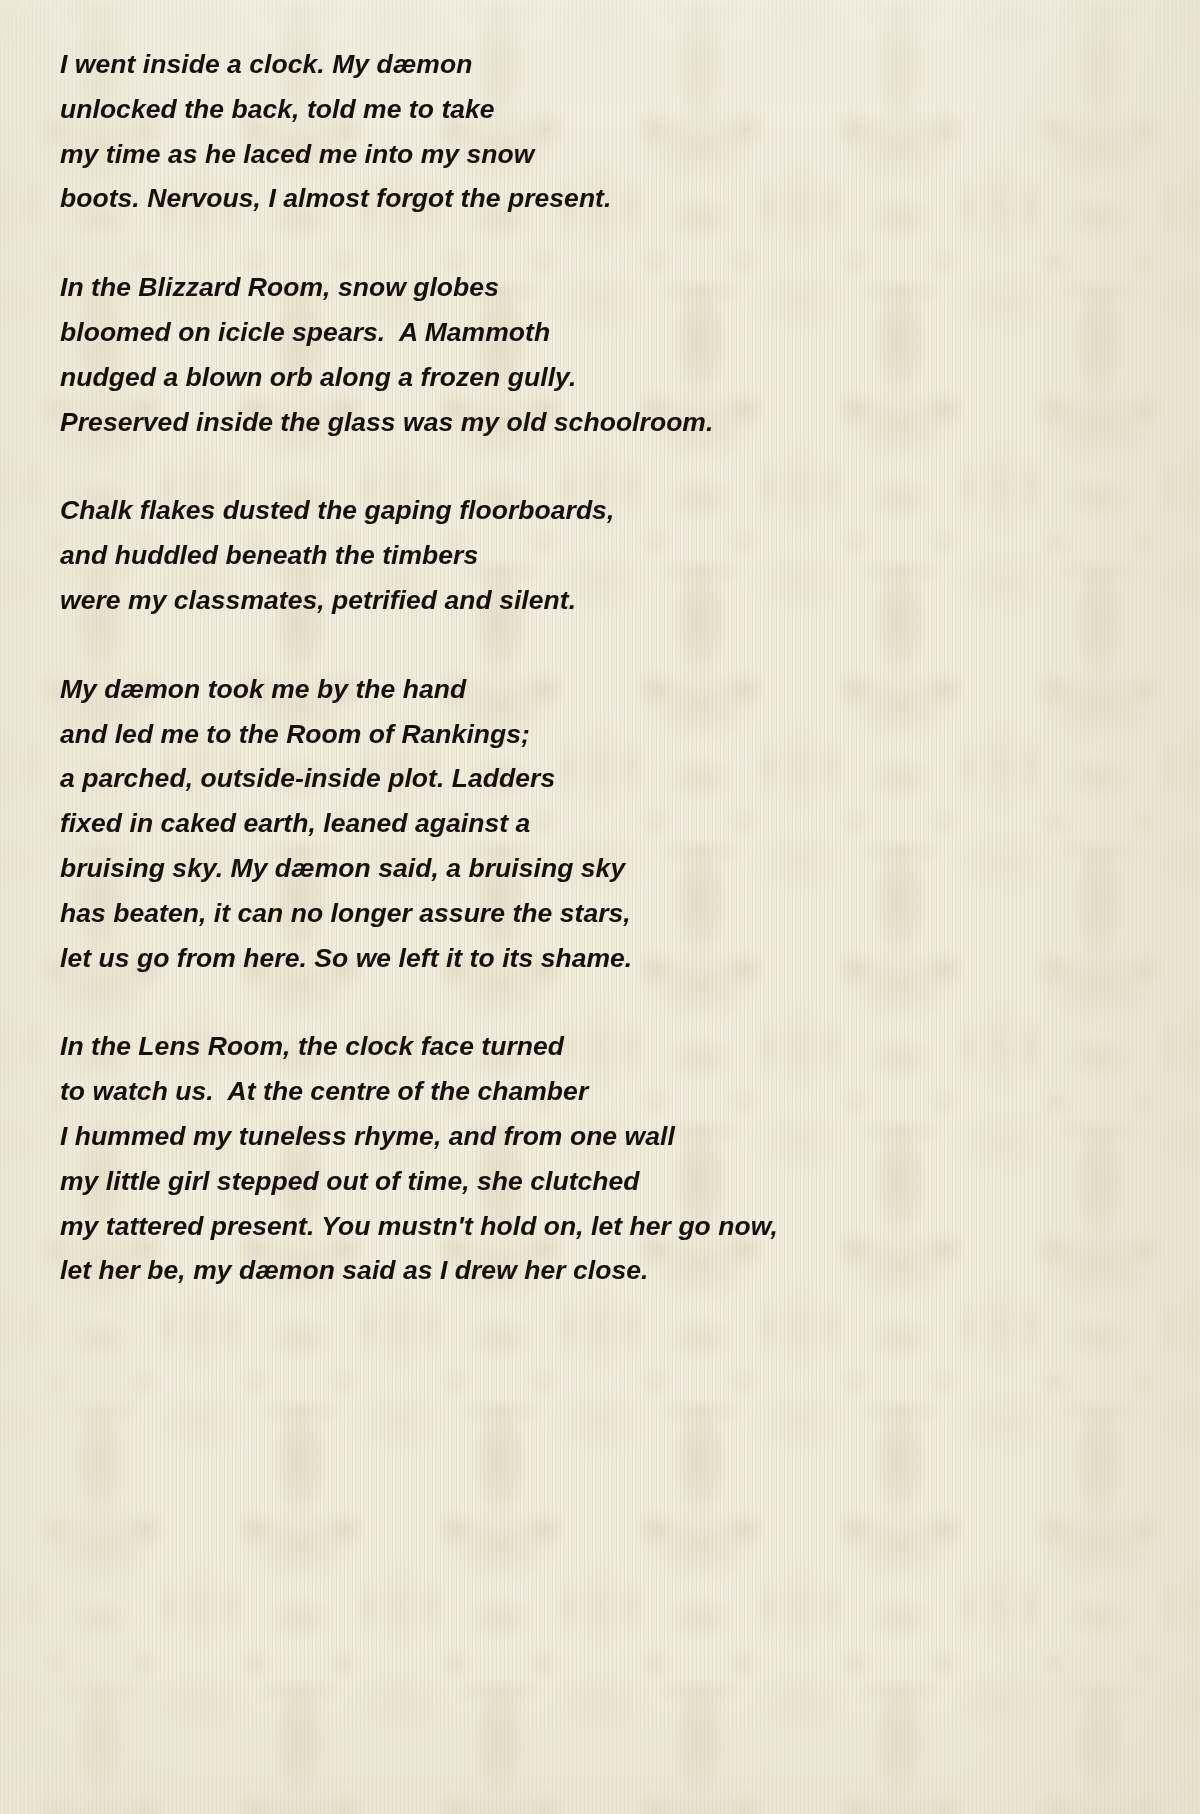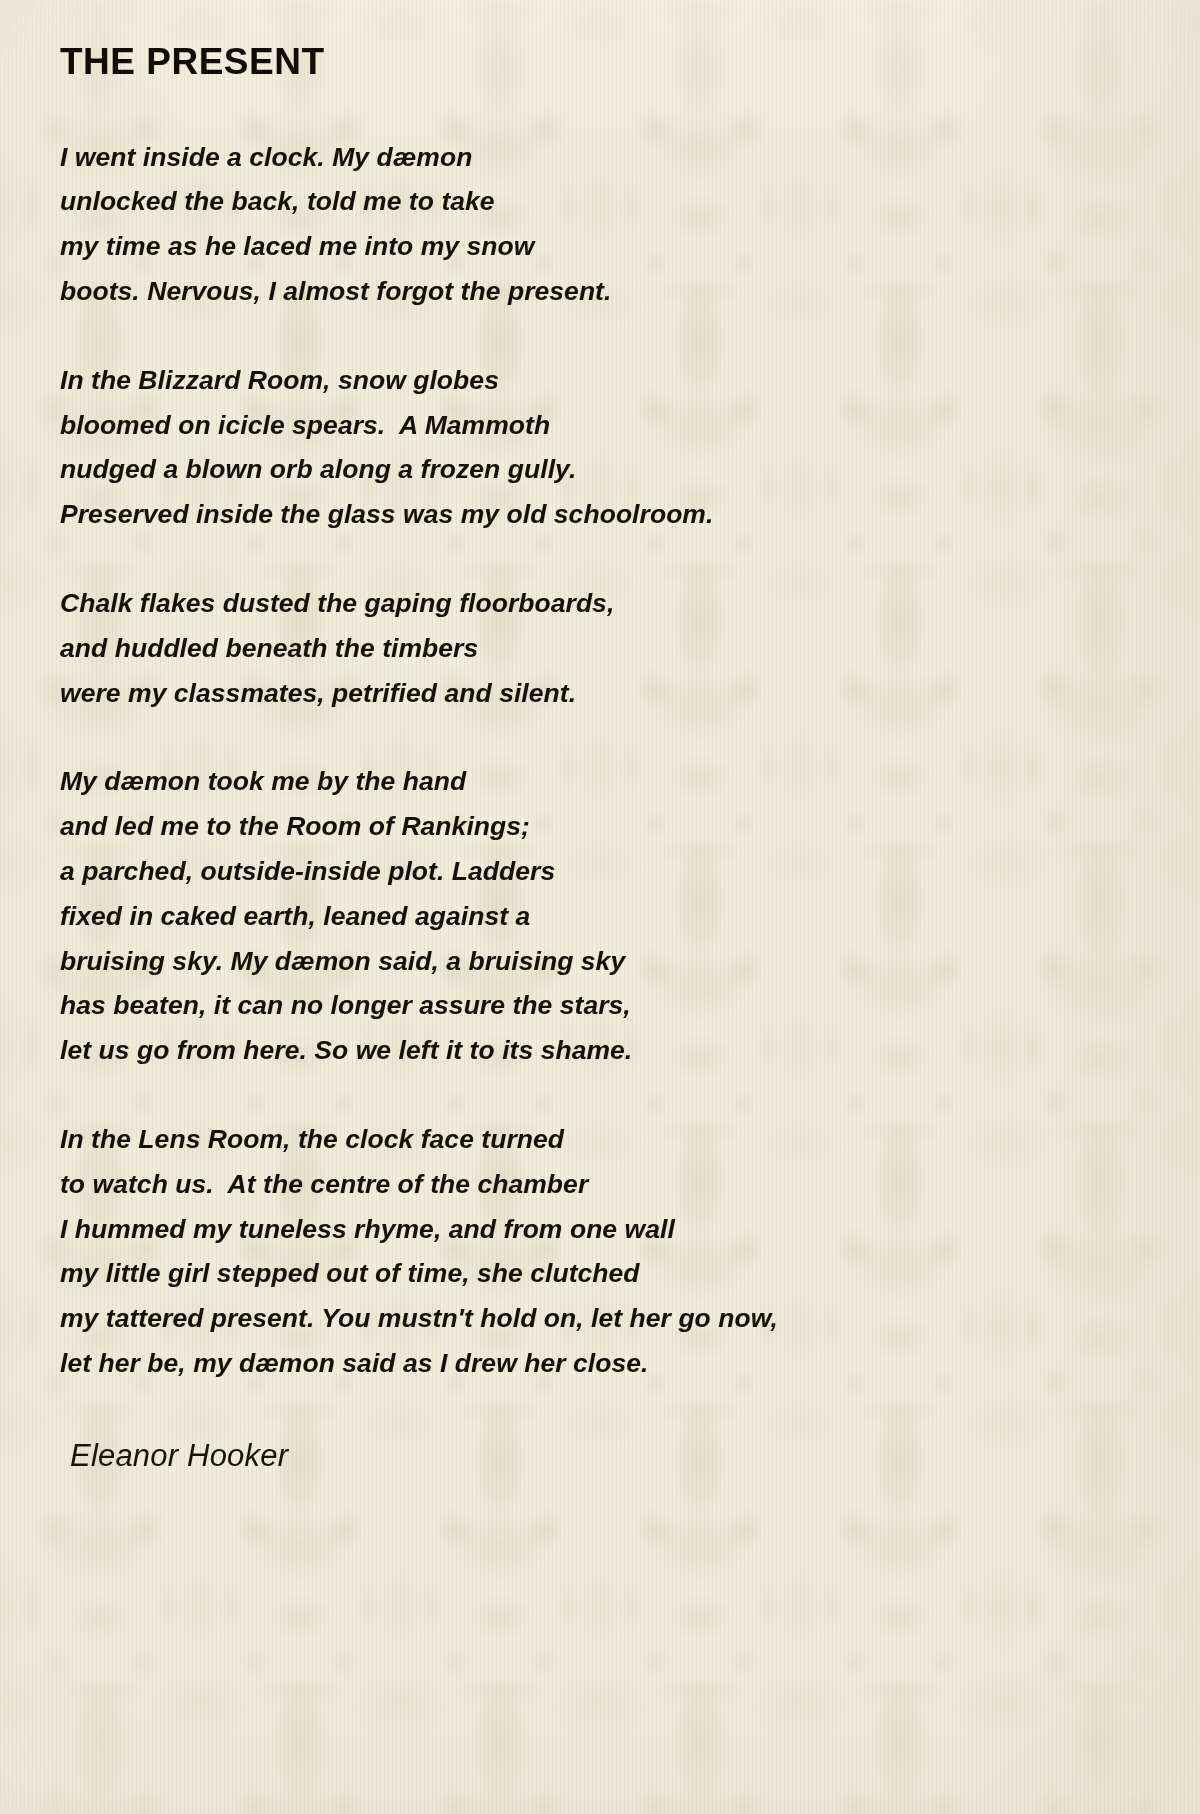--- a/index.html
+++ b/index.html
@@ -131,20 +131,18 @@
 
 <div class="page">
 
   <div class="bg-layer bg-stripes"></div>
   <div class="bg-layer bg-damask"></div>
   <div class="bg-layer bg-damask2"></div>
   <div class="bg-layer bg-shade"></div>
 
   <div class="content">
 
-    <h1 class="poem-title">THE PRESENT</h1>
 
     <div class="poem-body" id="poem-body"><div class="stanza"><span class="line">I went inside a clock. My dæmon</span><span class="line">unlocked the back, told me to take</span><span class="line">my time as he laced me into my snow</span><span class="line">boots. Nervous, I almost forgot the present.</span></div><div class="stanza"><span class="line">In the Blizzard Room, snow globes</span><span class="line">bloomed on icicle spears.  A Mammoth</span><span class="line">nudged a blown orb along a frozen gully.</span><span class="line">Preserved inside the glass was my old schoolroom.</span></div><div class="stanza"><span class="line">Chalk flakes dusted the gaping floorboards,</span><span class="line">and huddled beneath the timbers</span><span class="line">were my classmates, petrified and silent.</span></div><div class="stanza extra-gap"><span class="line">My dæmon took me by the hand</span><span class="line">and led me to the Room of Rankings;</span><span class="line">a parched, outside-inside plot. Ladders</span><span class="line">fixed in caked earth, leaned against a</span><span class="line">bruising sky. My dæmon said, a bruising sky</span><span class="line">has beaten, it can no longer assure the stars,</span><span class="line">let us go from here. So we left it to its shame.</span></div><div class="stanza"><span class="line">In the Lens Room, the clock face turned</span><span class="line">to watch us.  At the centre of the chamber</span><span class="line">I hummed my tuneless rhyme, and from one wall</span><span class="line">my little girl stepped out of time, she clutched</span><span class="line">my tattered present. You mustn't hold on, let her go now,</span><span class="line">let her be, my dæmon said as I drew her close.</span></div></div>
 
-    <div class="poem-author">Eleanor Hooker</div>
 
   </div>
 </div>
 
 </body></html>

